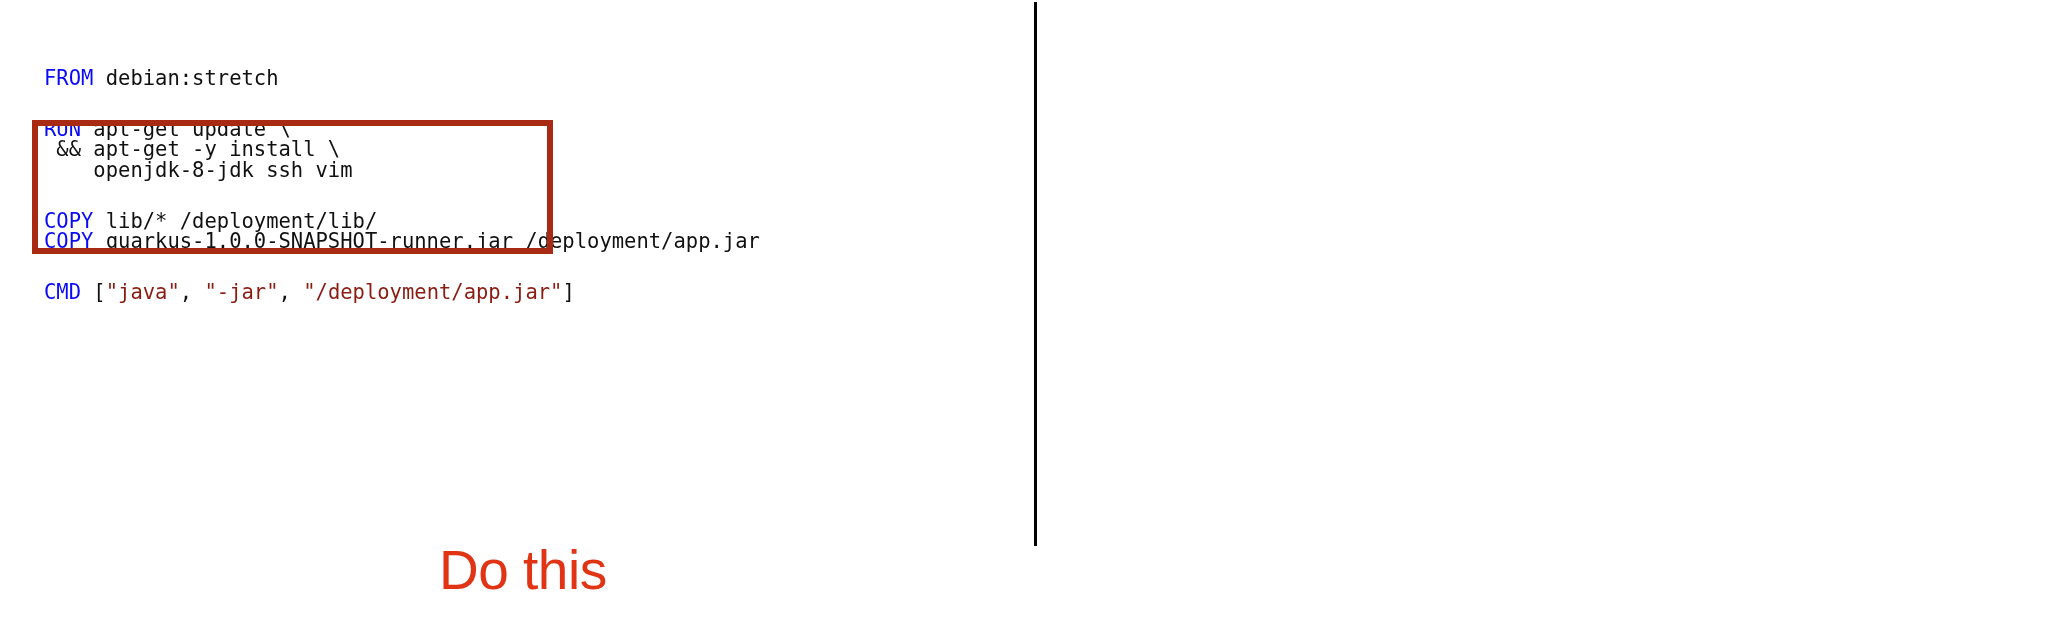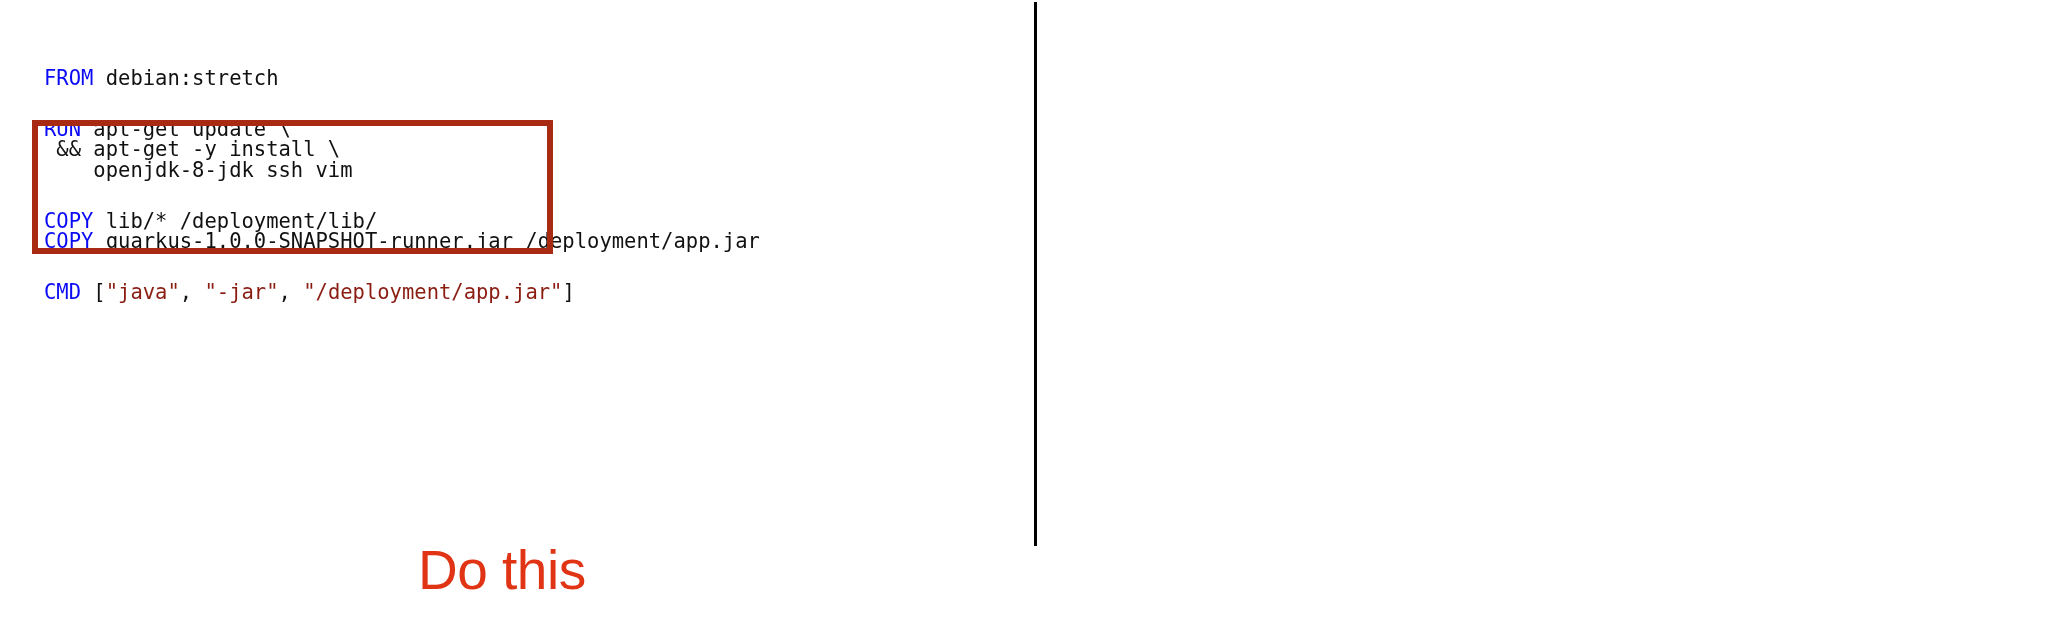--- a/index.html
+++ b/index.html
@@ -75,20 +75,21 @@
   
   .caption {
     position: absolute;
     color: #e03415;
     font-family: "Liberation Sans", sans-serif;
     font-weight: 400;
     font-size: 55px;
     line-height: 64px;
     letter-spacing: -0.5px;
     white-space: nowrap;
+    margin-left: 21px;
   }
   #caption-do    { left: 418px;  top: 538px; }
 </style>
 </head>
 <body>
 
 <div class="panel" id="panel-do">
 
   <pre class="code" id="code-do"><span class="line"><span class="kw">FROM</span><span class="pl"> debian:stretch</span></span><span class="blank"> </span><span class="line"><span class="kw">RUN</span><span class="pl"> apt-get update \</span></span><span class="line"><span class="pl"> &amp;&amp; apt-get -y install \</span></span><span class="line"><span class="pl">    openjdk-8-jdk ssh vim</span></span><span class="blank"> </span><span class="line"><span class="kw">COPY</span><span class="pl"> lib/* /deployment/lib/</span></span><span class="line"><span class="kw">COPY</span><span class="pl"> quarkus-1.0.0-SNAPSHOT-runner.jar /deployment/app.jar</span></span><span class="blank"> </span><span class="line"><span class="kw">CMD</span><span class="pl"> [</span><span class="str">"java"</span><span class="pl">, </span><span class="str">"-jar"</span><span class="pl">, </span><span class="str">"/deployment/app.jar"</span><span class="pl">]</span></span></pre>
 

